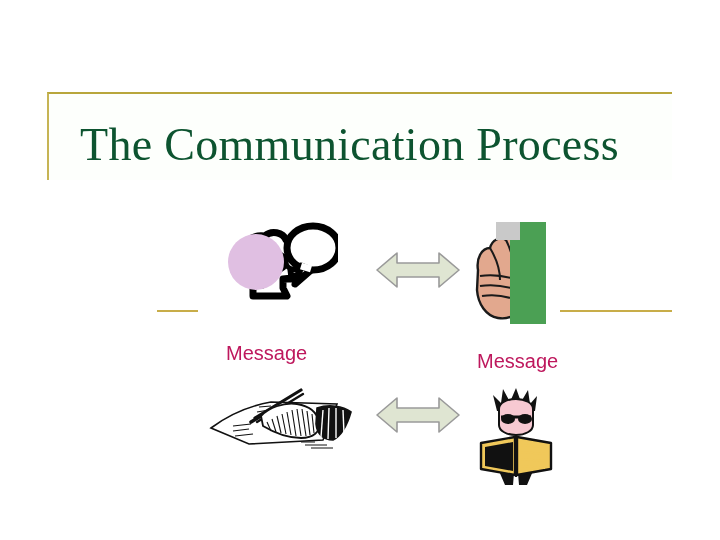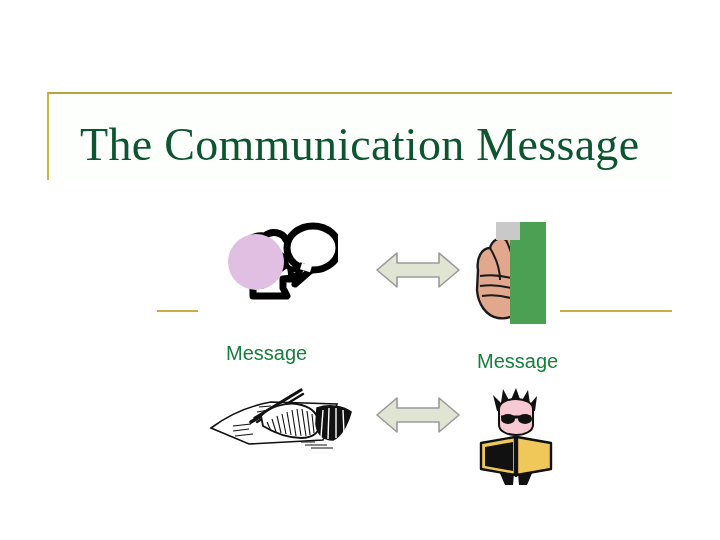--- a/index.html
+++ b/index.html
@@ -83,37 +83,37 @@
   
   .arrow { width: 86px; height: 44px; }
   #arrow-top    { left: 375px; top: 248px; }
   #arrow-bottom { left: 375px; top: 393px; }
 
   
   .msg-label {
     position: absolute;
     font-family: "Liberation Sans", sans-serif;
     font-size: 20px;
-    color: #15803d;
+    color: #be185d;
     white-space: nowrap;
   }
   #label-left  { left: 226px; top: 342px; }
   #label-right { left: 477px; top: 350px; }
 
   
   #writer { left: 205px; top: 382px; width: 160px; height: 70px; }
   #reader { left: 473px; top: 385px; width: 86px; height: 105px; }
 </style>
 </head>
 <body>
 
 <div id="slide">
 
   <div id="title-frame"></div>
-  <div id="title-text">The Communication Message</div>
+  <div id="title-text">The Communication Process</div>
 
   <div class="rule" id="rule-left"></div>
   <div class="rule" id="rule-right"></div>
 
   <div class="cell" id="speaker">
     <div id="speaker-blob"></div>
     <svg width="125" height="100" viewBox="0 0 125 100">
 
       <path d="M28 36 C28 20, 40 12, 52 14 C58 8, 70 10, 73 18
                C80 22, 82 30, 80 38 L84 46 L78 48 L79 56

